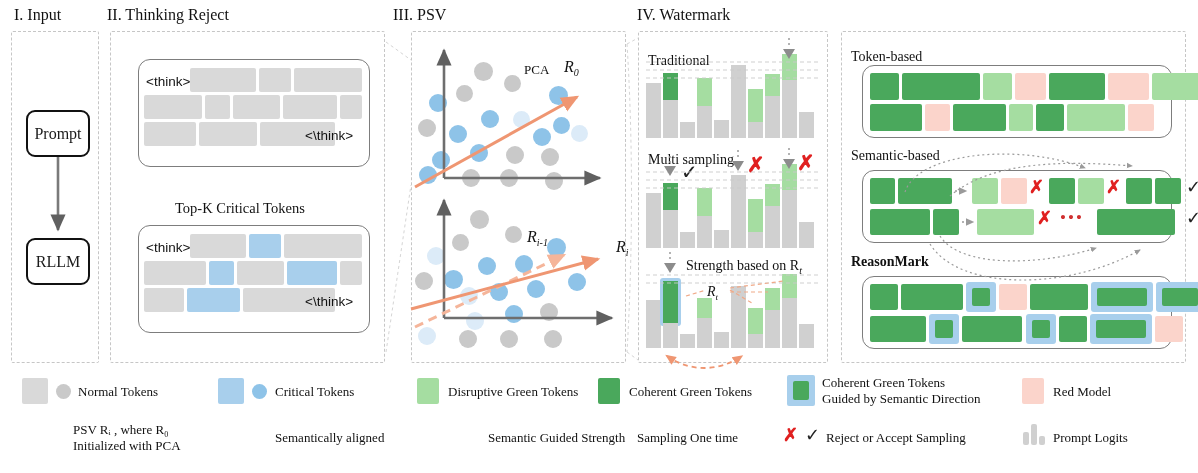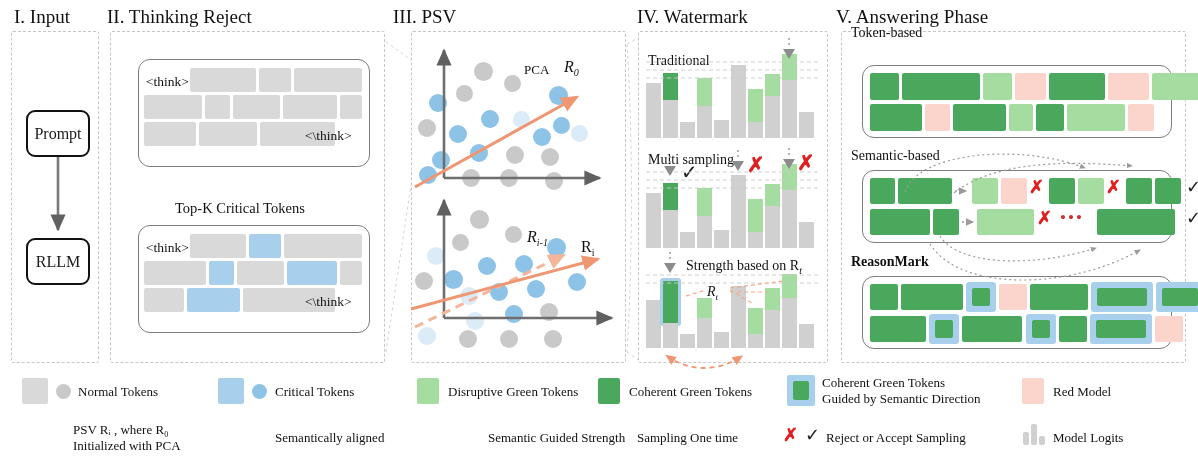--- a/index.html
+++ b/index.html
@@ -13,21 +13,21 @@
     color: #1a1a1a;
     position: relative;
     overflow: hidden;
   }
   .figure { position: relative; width: 1198px; height: 473px; }
 
   
   .panel-title {
     position: absolute;
     font-family: "Liberation Serif", serif;
-    font-size: 19px;
+    font-size: 16px;
     color: #111;
     white-space: nowrap;
   }
 
   
   .panel {
     position: absolute;
     border: 1.6px dashed #c6c6c6;
     border-radius: 2px;
     background: transparent;
@@ -57,21 +57,21 @@
   .tok-gray  { background: #d9d9d9; }
   .tok-blue  { background: #a8cfec; }
   .tok-dgreen{ background: #4aa85c; }
   .tok-lgreen{ background: #a5dda1; }
   .tok-pink  { background: #fbd4cb; }
   .tok-bluewrap { background: #a8cfec; border-radius: 3px; }
 
   .think-label {
     position: absolute;
     font-size: 13.5px;
-    font-family: Liberation Serif, serif;
+    font-family: Liberation Sans, sans-serif;
     color: #111;
     white-space: nowrap;
   }
 
   .formula {
     position: absolute;
     font-family: "Liberation Serif", serif;
     font-style: italic;
     font-size: 14.5px;
     white-space: nowrap;
@@ -139,21 +139,20 @@
 </style>
 </head>
 <body>
 
 <div class="figure">
 
   <div class="panel-title" style="left:14px; top:6px;">I. Input</div>
   <div class="panel-title" style="left:107px; top:6px;">II. Thinking Reject</div>
   <div class="panel-title" style="left:393px; top:6px;">III. PSV</div>
   <div class="panel-title" style="left:637px; top:6px;">IV. Watermark</div>
-  <div class="panel-title" style="left:836px; top:6px;">V. Answering Phase</div>
 
   <div class="panel" style="left:11px;  top:31px; width:88px;  height:332px;"></div>
   <div class="panel" style="left:110px; top:31px; width:275px; height:332px;"></div>
   <div class="panel" style="left:411px; top:31px; width:215px; height:332px;"></div>
   <div class="panel" style="left:638px; top:31px; width:190px; height:332px;"></div>
   <div class="panel" style="left:841px; top:31px; width:345px; height:332px;"></div>
 
   <div class="node-box" style="left:26px; top:238px; width:64px; height:47px;">
     <span>RLLM</span>
   </div>
@@ -237,21 +236,21 @@
   <div class="dot dot-pale" style="left:466px; top:312px; width:18px; height:18px;"></div>
   <div class="dot dot-gray" style="left:540px; top:303px; width:18px; height:18px;"></div>
   <div class="dot dot-pale" style="left:418px; top:327px; width:18px; height:18px;"></div>
   <div class="dot dot-gray" style="left:459px; top:330px; width:18px; height:18px;"></div>
   <div class="dot dot-gray" style="left:500px; top:330px; width:18px; height:18px;"></div>
   <div class="dot dot-gray" style="left:544px; top:330px; width:18px; height:18px;"></div>
 
   <div class="caption" style="left:524px; top:62px; font-size:13px;">PCA</div>
   <div class="caption" style="left:564px; top:58px; font-style:italic; font-size:16px;"><span>R</span><sub style="font-size:10px;">0</sub></div>
   <div class="caption" style="left:527px; top:228px; font-style:italic; font-size:16px;"><span>R</span><sub style="font-size:10px;">i-1</sub></div>
-  <div class="caption" style="left:581px; top:238px; font-size:16px;"><span>R</span><sub style="font-size:10px;">i</sub></div>
+  <div class="caption" style="left:616px; top:238px; font-style:italic; font-size:16px;"><span>R</span><sub style="font-size:10px;">i</sub></div>
 
   <div class="sub-label" style="left:648px; top:42px;margin-top:11px;">Traditional</div>
   <div class="sub-label" style="left:648px; top:152px;">Multi sampling</div>
   <div class="sub-label" style="left:686px; top:258px;"><span>Strength based on R</span><sub style="font-size:10px; font-style:italic;">t</sub></div>
   <div class="caption" style="left:707px; top:284px; font-style:italic; font-size:14px;"><span>R</span><sub style="font-size:9px;">t</sub></div>
 
   <div class="bar" style="left:646px; top:83px;  width:15px; height:55px;"></div>
   <div class="bar" style="left:663px; top:100px; width:15px; height:38px;"></div>
   <div class="barseg tok-dgreen" style="left:663px; top:73px; width:15px; height:27px;"></div>
   <div class="bar" style="left:680px; top:122px; width:15px; height:16px;"></div>
@@ -297,21 +296,21 @@
   <div class="bar" style="left:765px; top:310px; width:15px; height:38px;"></div>
   <div class="barseg tok-lgreen" style="left:765px; top:288px; width:15px; height:22px;"></div>
   <div class="bar" style="left:782px; top:298px; width:15px; height:50px;"></div>
   <div class="barseg tok-lgreen" style="left:782px; top:274px; width:15px; height:24px;"></div>
   <div class="bar" style="left:799px; top:324px; width:15px; height:24px;"></div>
 
   <div class="mark-check" style="left:681px; top:160px; font-size:20px;">✓</div>
   <div class="mark-x" style="left:747px; top:153px; font-size:21px;">✗</div>
   <div class="mark-x" style="left:797px; top:151px; font-size:21px;">✗</div>
 
-  <div class="sub-label" style="left:851px; top:25px;font-family:Liberation Serif, serif;">Token-based</div>
+  <div class="sub-label" style="left:851px; top:49px;font-family:Liberation Serif, serif;">Token-based</div>
   <div class="round-box" style="left:862px; top:65px; width:310px; height:73px;"></div>
 
   <div class="tok tok-dgreen" style="left:870px; top:73px;  width:29px; height:27px;"></div>
   <div class="tok tok-dgreen" style="left:902px; top:73px;  width:78px; height:27px;"></div>
   <div class="tok tok-lgreen" style="left:983px; top:73px;  width:29px; height:27px;"></div>
   <div class="tok tok-pink" style="left:1015px; top:73px; width:31px; height:27px;"></div>
   <div class="tok tok-dgreen" style="left:1049px; top:73px; width:56px; height:27px;"></div>
   <div class="tok tok-pink" style="left:1108px; top:73px; width:41px; height:27px;"></div>
   <div class="tok tok-lgreen" style="left:1152px; top:73px; width:48px; height:27px;"></div>
 
@@ -400,21 +399,21 @@
   <div class="lg-text" style="left:488px; top:430px;">Semantic Guided Strength</div>
   <div class="lg-text" style="left:637px; top:430px;">Sampling One time</div>
 
   <div class="mark-x" style="left:783px; top:424px; font-size:18px;">✗</div>
   <div class="mark-check" style="left:805px; top:424px; font-size:18px;">✓</div>
   <div class="lg-text" style="left:826px; top:430px;">Reject or Accept Sampling</div>
 
   <div class="lg-sw" style="left:1023px; top:432px; width:6px; height:13px; background:#d0d0d0;"></div>
   <div class="lg-sw" style="left:1031px; top:424px; width:6px; height:21px; background:#d0d0d0;"></div>
   <div class="lg-sw" style="left:1039px; top:436px; width:6px; height:9px;  background:#d0d0d0;"></div>
-  <div class="lg-text" style="left:1053px; top:430px;">Model Logits</div>
+  <div class="lg-text" style="left:1053px; top:430px;">Prompt Logits</div>
 
   <svg class="overlay">
     <defs>
       <marker id="arrGray" markerWidth="7" markerHeight="7" refX="5.4" refY="3" orient="auto">
         <path d="M0,0.4 L6,3 L0,5.6 Z" fill="#6e6e6e"></path>
       </marker>
       <marker id="arrDark" markerWidth="8" markerHeight="8" refX="6" refY="3.4" orient="auto">
         <path d="M0,0.5 L6.6,3.4 L0,6.3 Z" fill="#606060"></path>
       </marker>
       <marker id="arrOrange" markerWidth="7" markerHeight="7" refX="5.2" refY="3" orient="auto">

